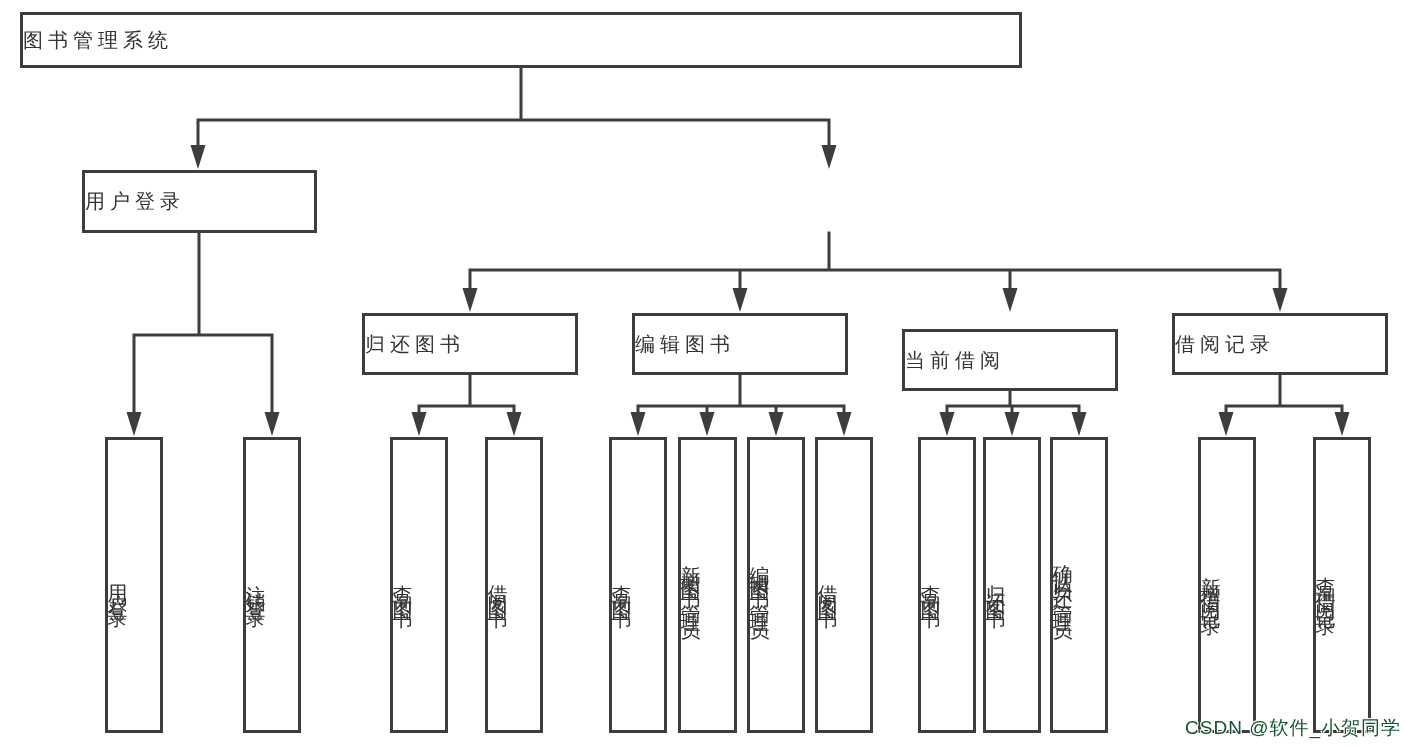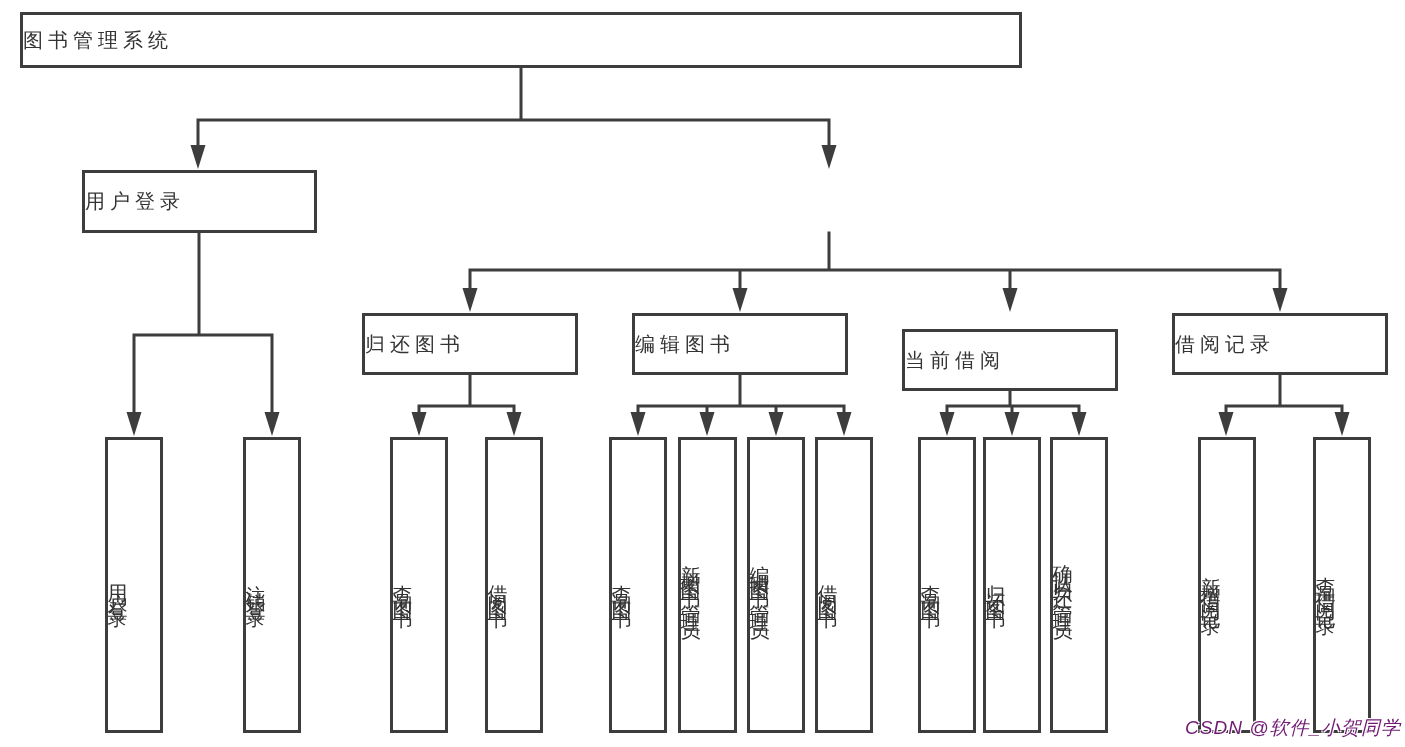--- a/index.html
+++ b/index.html
@@ -39,24 +39,23 @@
     letter-spacing: 8px;
     line-height: 1;
     white-space: nowrap;
   }
   .watermark {
     position: absolute;
     right: 4px;
     bottom: 6px;
     font-size: 19px;
     letter-spacing: 1px;
-    color: #701a75;
+    color: #14532d;
     text-shadow: -1px -1px 0 #ffffff, 1px -1px 0 #ffffff, -1px 1px 0 #ffffff, 1px 1px 0 #ffffff;
     white-space: nowrap;
-    font-style: italic;
   }
 </style>
 </head>
 <body>
 
 <div class="canvas">
 
   <svg class="connectors" viewBox="0 0 1405 747" xmlns="http://www.w3.org/2000/svg">
     <g stroke="#3d3d3d" stroke-width="3" fill="none" stroke-linecap="square">
 

